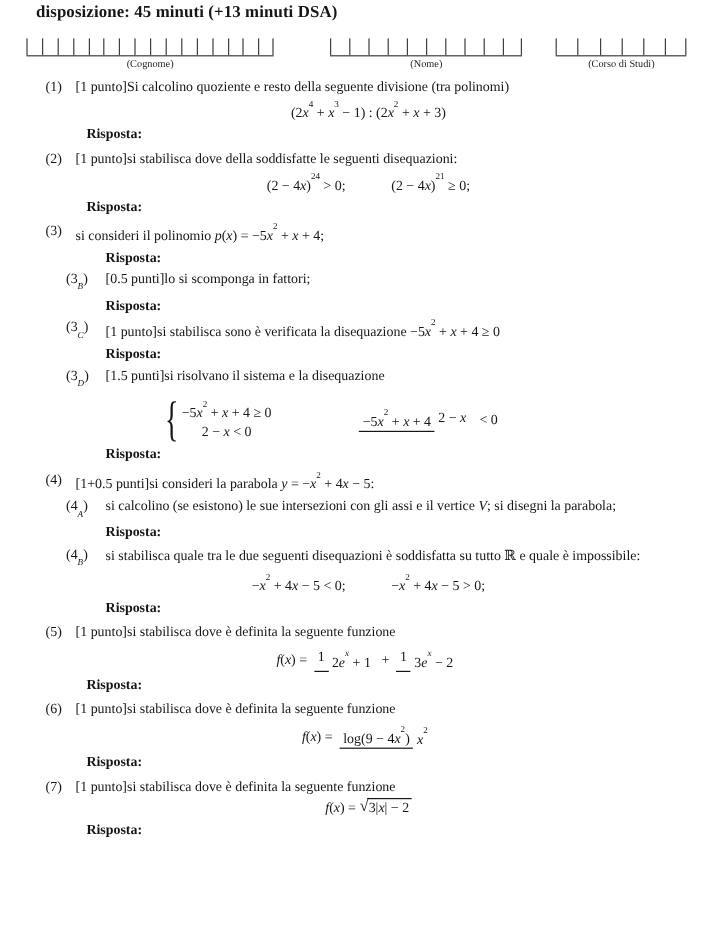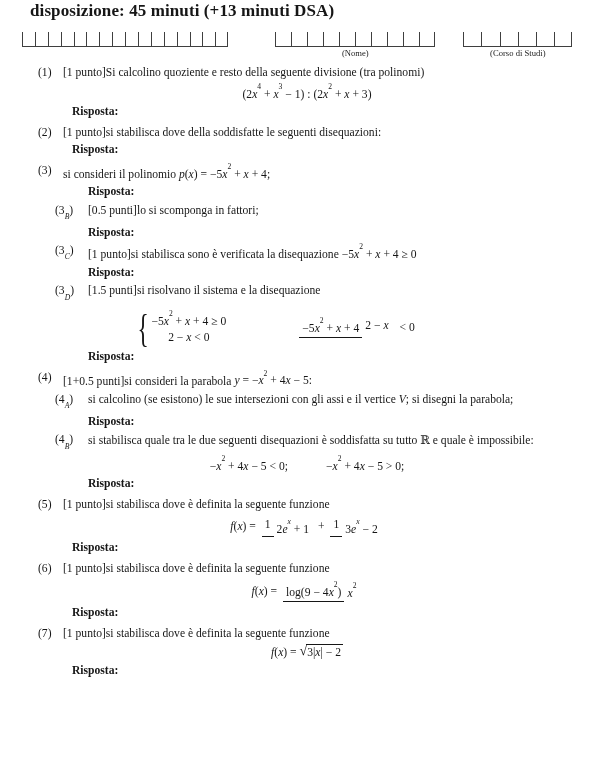--- a/index.html
+++ b/index.html
@@ -3,21 +3,21 @@
 <meta charset="utf-8">
 <style>
   html,body{margin:0;padding:0;background:#ffffff;}
   .page{
     position:relative;width:606px;height:778px;box-sizing:border-box;
     background:#ffffff;color:#161616;overflow:hidden;
     font-family:"Liberation Serif","DejaVu Serif",serif;
     font-size:11.6px;line-height:14.5px;
     padding:4px 30px 0 30px;
   }
-  .duration{font-weight:bold;font-size:17px;letter-spacing:0.1px;}
+  .duration{font-weight:bold;font-size:14px;letter-spacing:0.1px;}
   
   .boxes-row{display:flex;align-items:flex-start;margin:13px 0 0 -8px;}
   .bgroup{flex:none;}
   .comb{display:flex;border-bottom:1.3px solid #3f3f3f;height:14px;}
   .cell{flex:none;width:12.9px;height:100%;border-left:1.3px solid #3f3f3f;box-sizing:border-box;}
   .cell:last-child{border-right:1.3px solid #3f3f3f;}
   .nome .cell{width:16px;}
   .corso .cell{width:18.2px;}
   .blabel{text-align:center;font-size:8.6px;line-height:10px;margin-top:1px;color:#222;}
   .g-c{margin-right:47px;}
@@ -74,20 +74,21 @@
           <span class="cell"></span>
           <span class="cell"></span>
           <span class="cell"></span>
           <span class="cell"></span>
           <span class="cell"></span>
           <span class="cell"></span>
           <span class="cell"></span>
           <span class="cell"></span>
           <span class="cell"></span>
         </div>
+      <div class="blabel">(Cognome)</div>
     </div>
     <div class="bgroup nome g-n">
       <div class="comb">
           <span class="cell"></span>
           <span class="cell"></span>
           <span class="cell"></span>
           <span class="cell"></span>
           <span class="cell"></span>
           <span class="cell"></span>
           <span class="cell"></span>
@@ -116,20 +117,21 @@
       <span class="inum">(1)</span>
       <div class="ibody"><span class="pts">[1 punto]</span><span>Si calcolino quoziente e resto della seguente divisione (tra polinomi)</span></div>
     </div>
     <div class="formula">(2<i>x</i><sup>4</sup> + <i>x</i><sup>3</sup> − 1) : (2<i>x</i><sup>2</sup> + <i>x</i> + 3)</div>
     <div class="risp r1">Risposta:</div>
 
     <div class="item">
       <span class="inum">(2)</span>
       <div class="ibody"><span class="pts">[1 punto]</span><span>si stabilisca dove della soddisfatte le seguenti disequazioni:</span></div>
     </div>
+    <div class="formula"><span>(2 − 4<i>x</i>)<sup>24</sup> &gt; 0;</span><span class="fgap">(2 − 4<i>x</i>)<sup>21</sup> ≥ 0;</span></div>
     <div class="risp r1">Risposta:</div>
 
     <div class="item">
       <span class="inum">(3)</span>
       <div class="ibody"><span>si consideri il polinomio </span><span><i>p</i>(<i>x</i>) = −5<i>x</i><sup>2</sup> + <i>x</i> + 4;</span></div>
     </div>
 
     <div class="risp r2">Risposta:</div>
 
     <div class="subitem">

